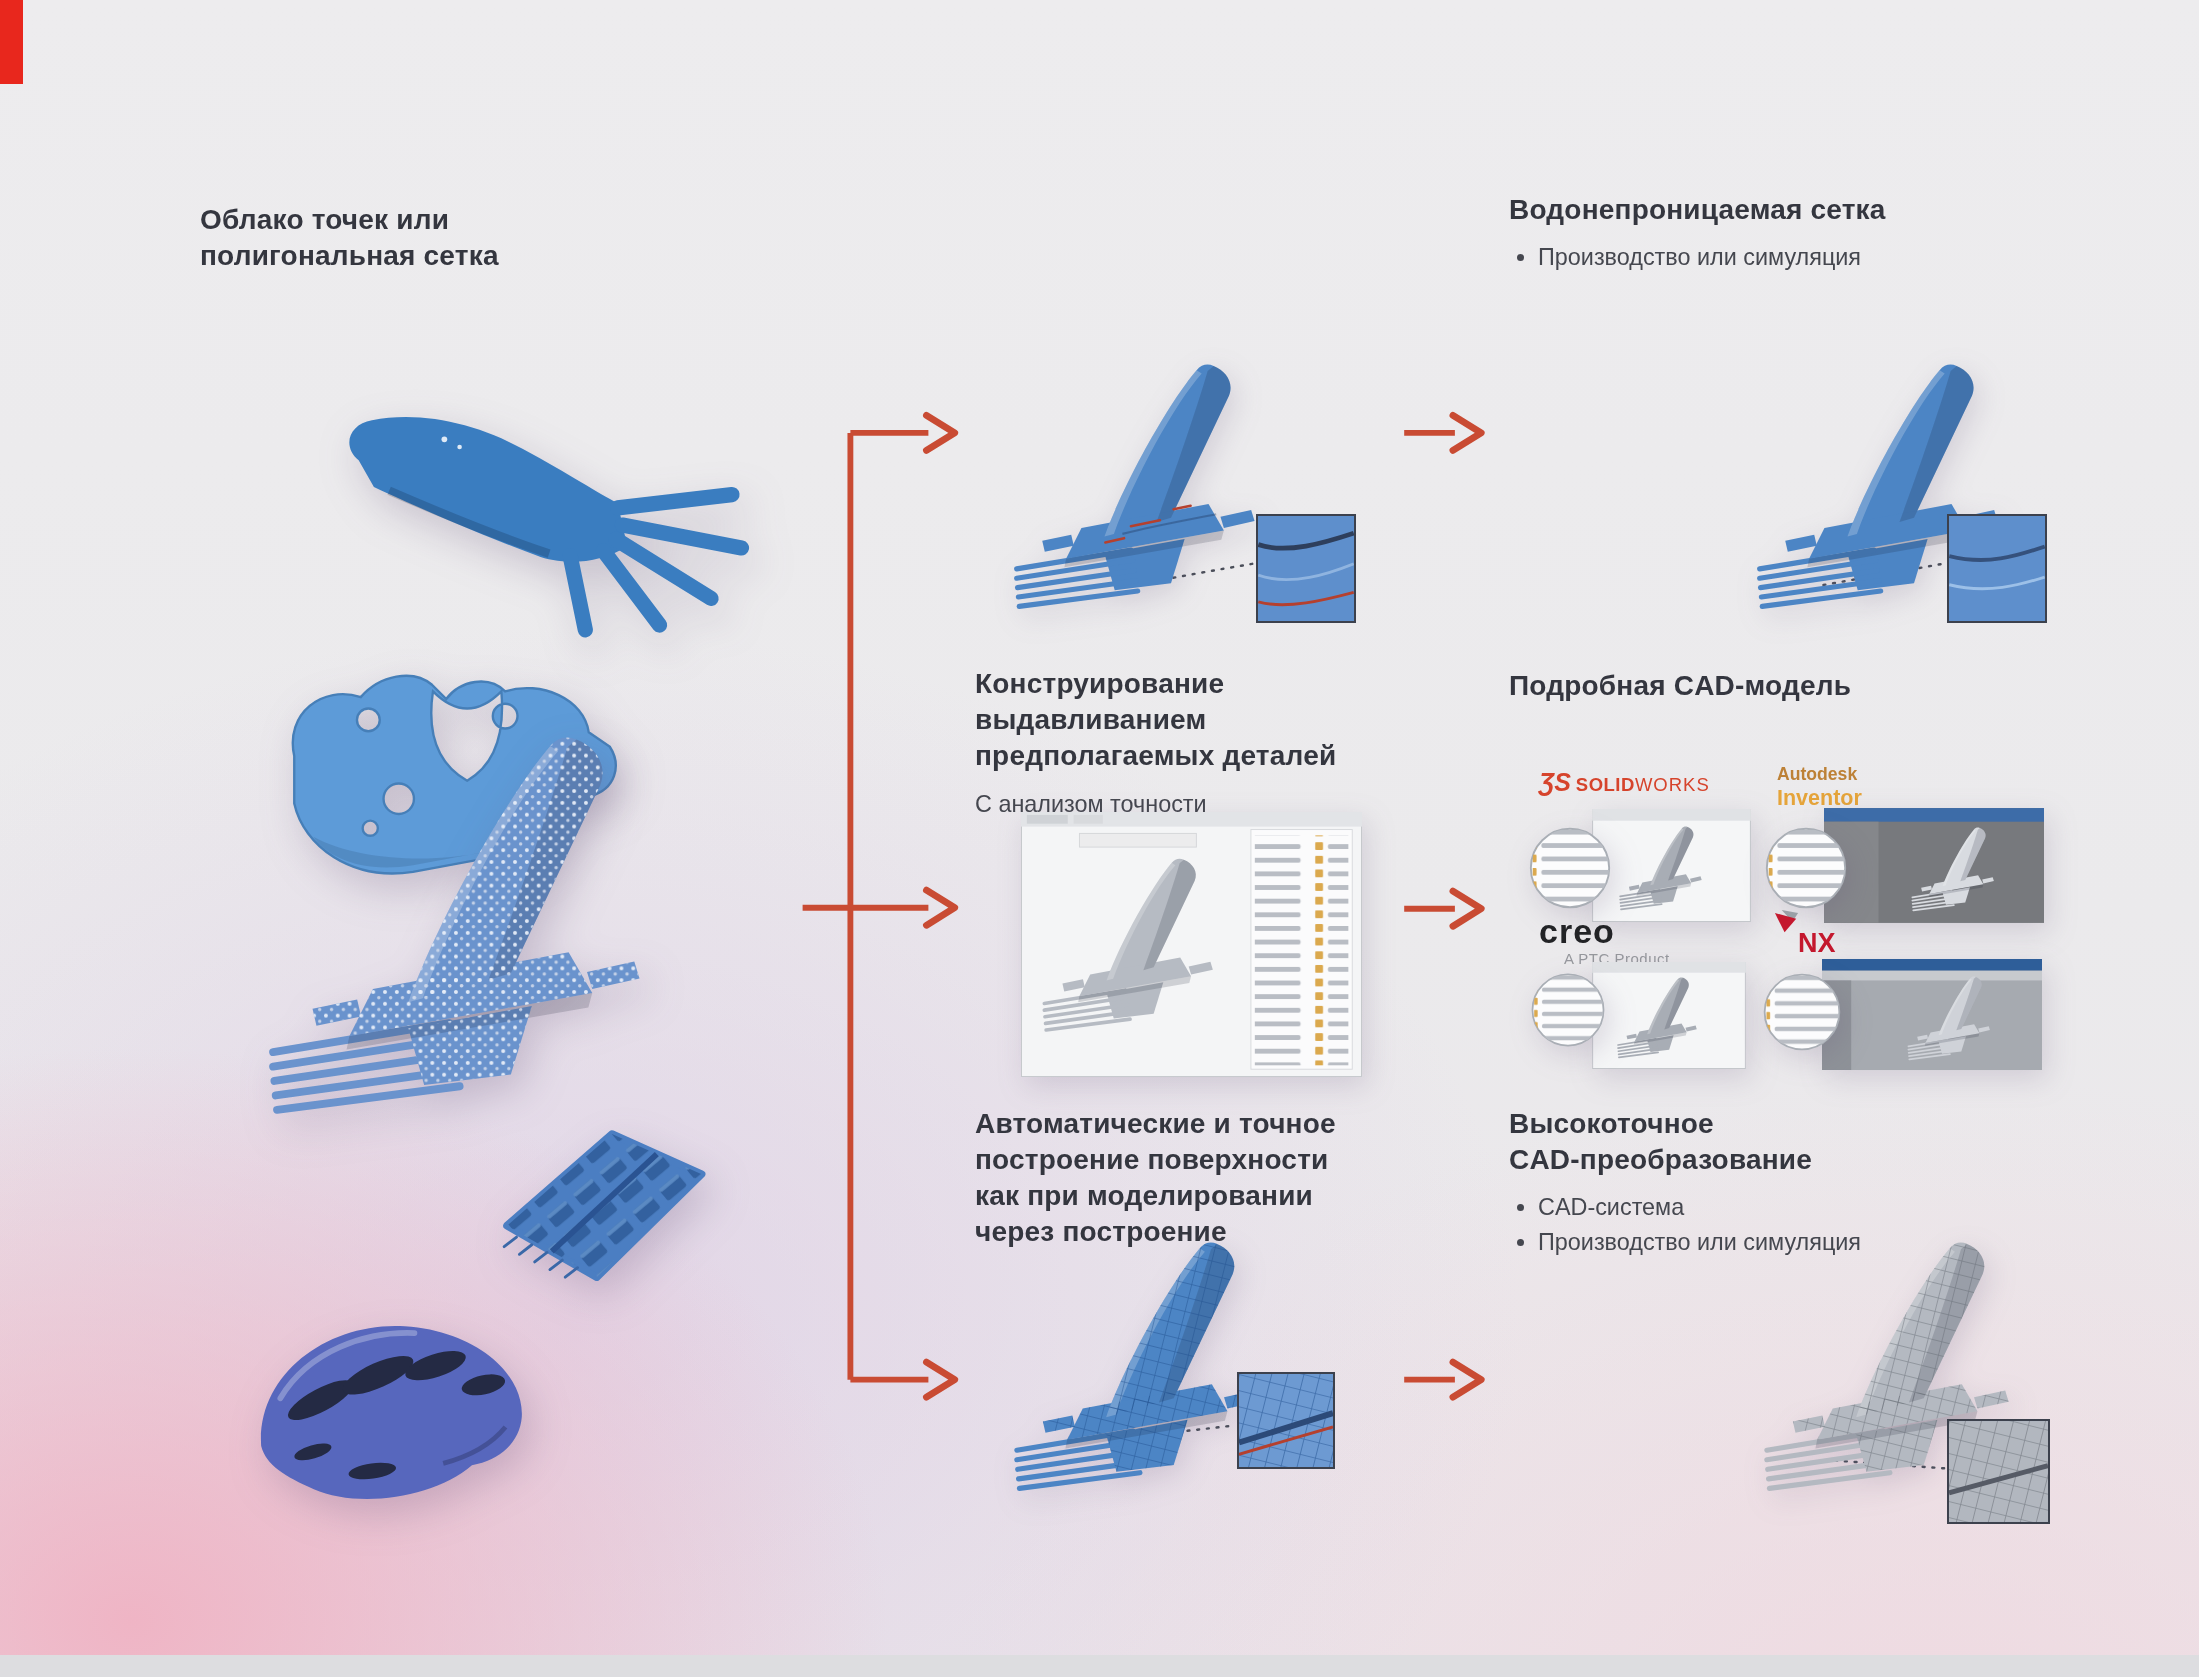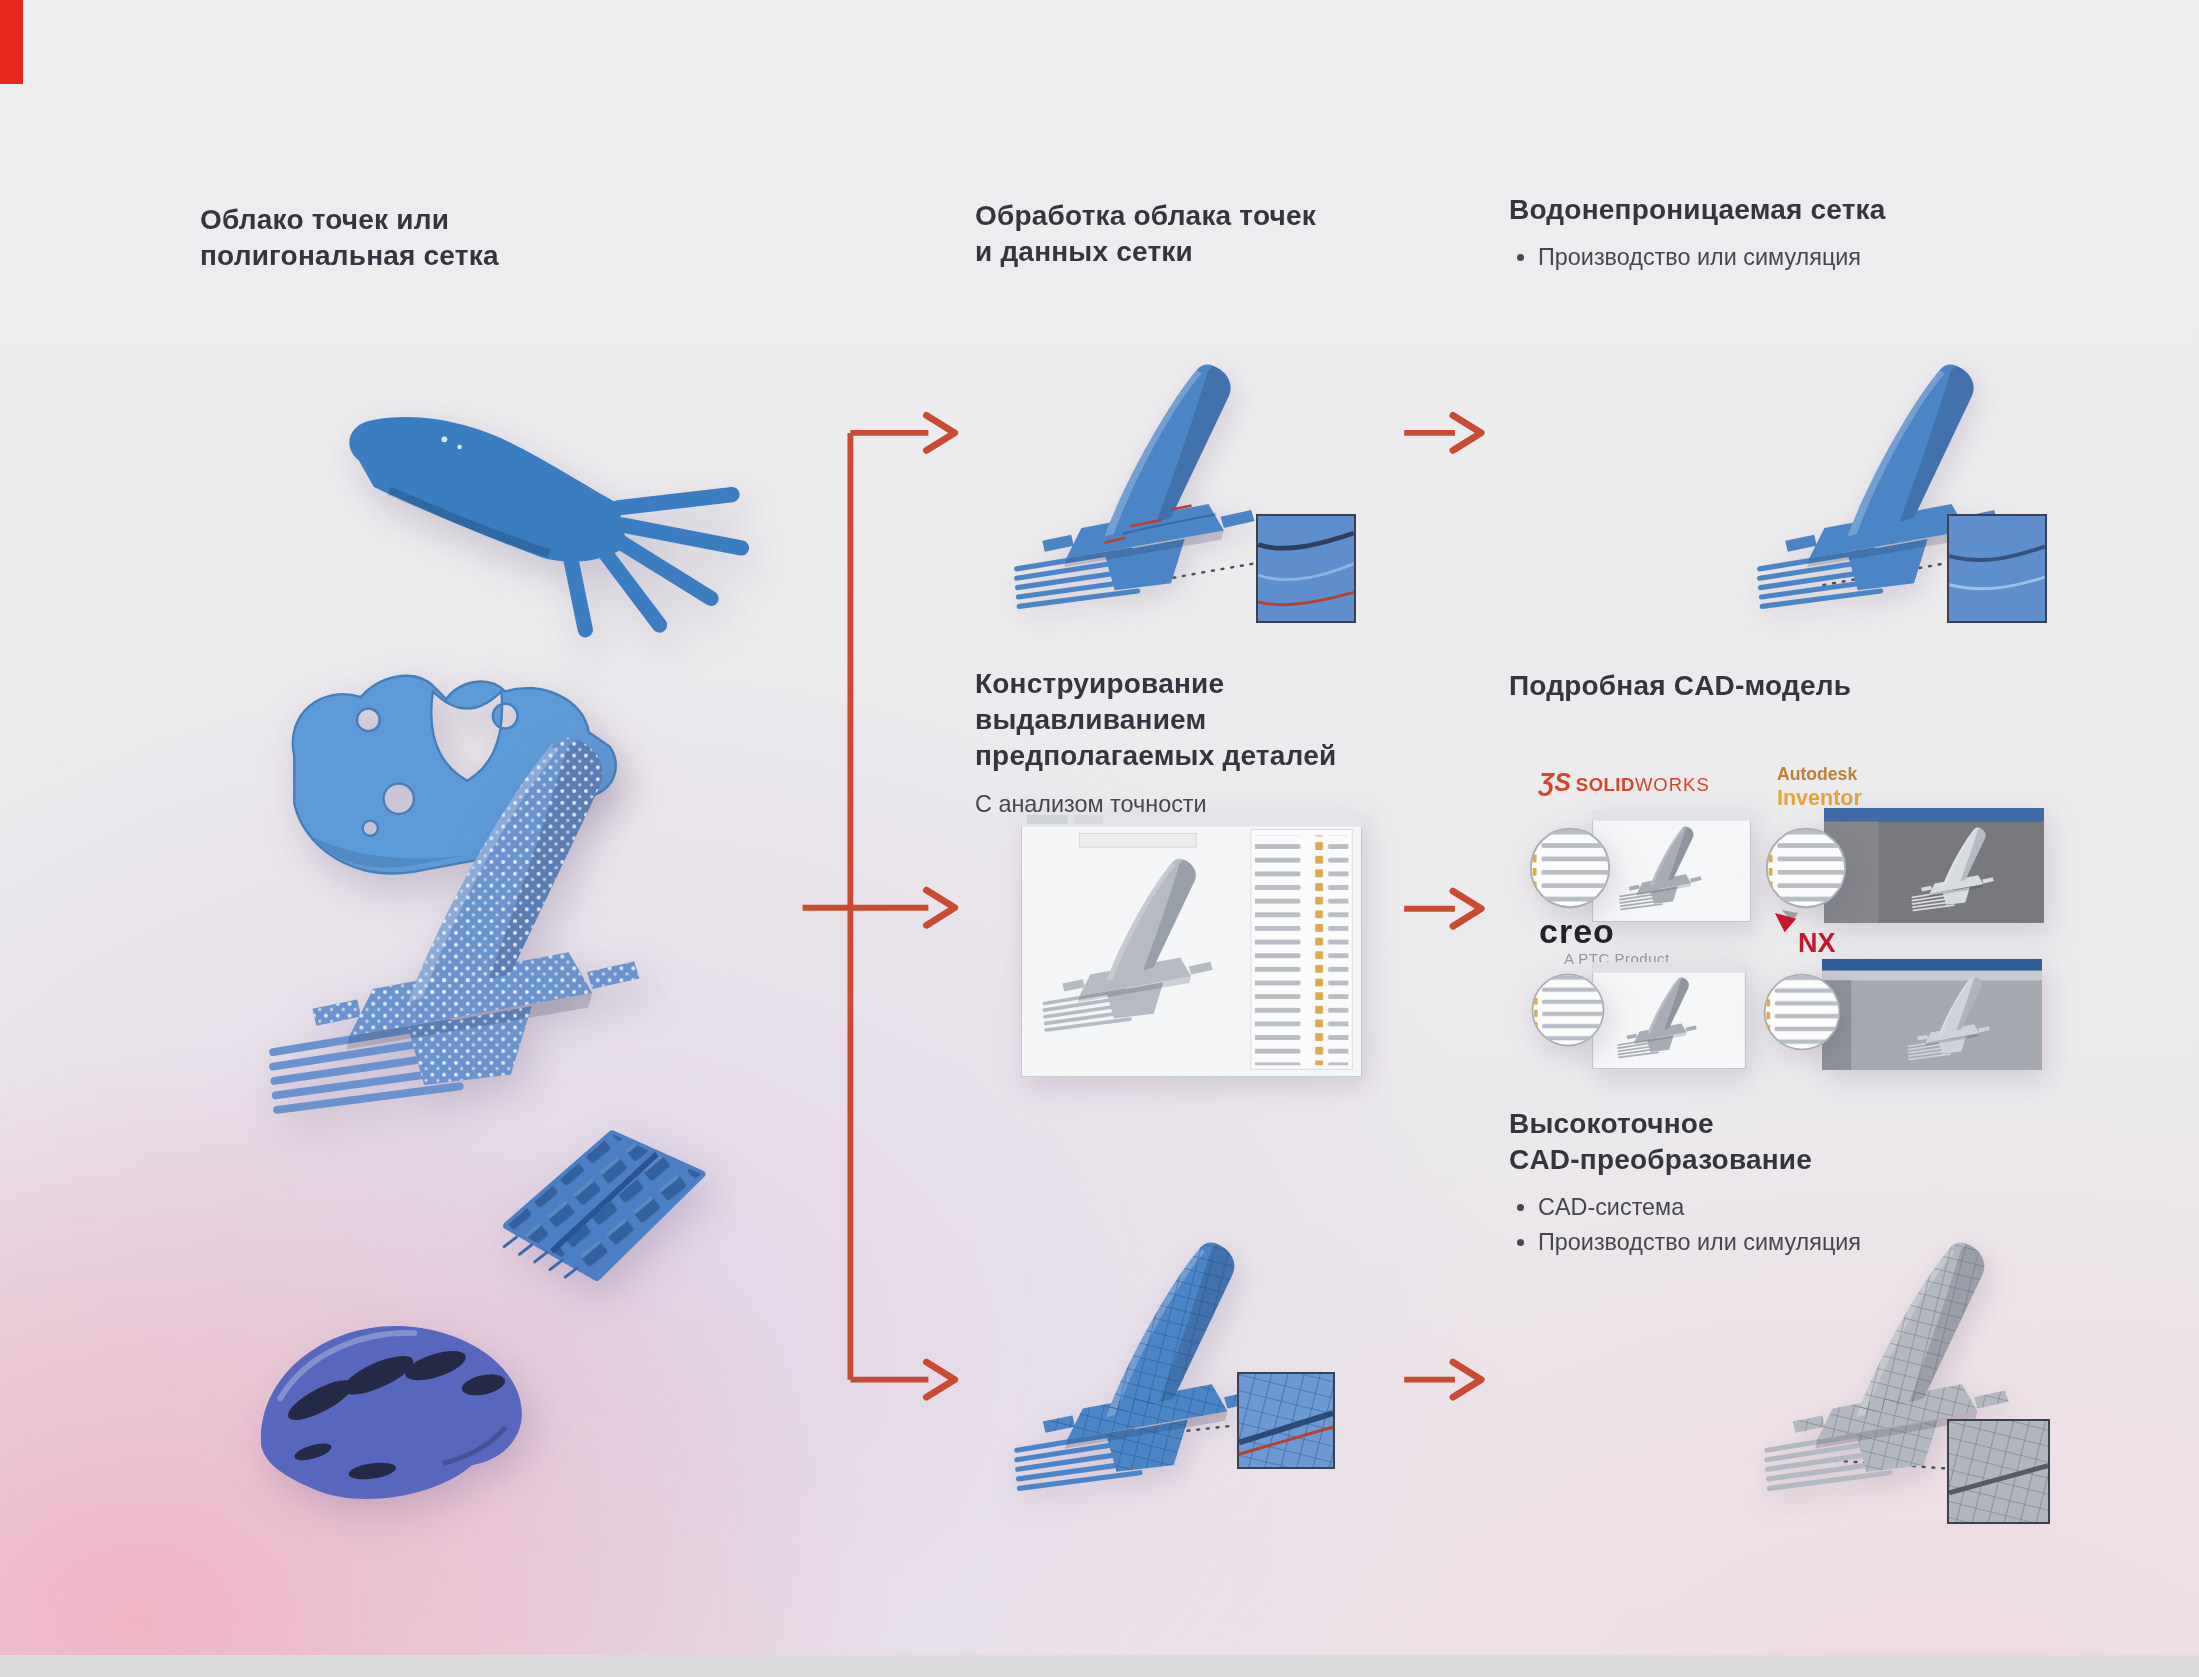--- a/index.html
+++ b/index.html
@@ -187,24 +187,20 @@
       <ellipse cx="142" cy="96" rx="40" ry="13" transform="rotate(-24 142 96)"></ellipse>
       <ellipse cx="202" cy="86" rx="33" ry="12" transform="rotate(-18 202 86)"></ellipse>
       <ellipse cx="252" cy="106" rx="23" ry="10" transform="rotate(-12 252 106)"></ellipse>
       <ellipse cx="74" cy="176" rx="20" ry="7" transform="rotate(-16 74 176)"></ellipse>
       <ellipse cx="136" cy="196" rx="25" ry="8" transform="rotate(-8 136 196)"></ellipse>
     </g>
     <path d="M40,120 C70,70 130,50 180,52" stroke="rgba(255,255,255,.28)" stroke-width="6" fill="none" stroke-linecap="round"></path>
     <path d="M210,188 C240,180 262,166 275,150" stroke="rgba(10,15,40,.25)" stroke-width="5" fill="none"></path>
   </svg>
 
-  <div class="tblock" style="left:975px;top:198px;">
-    <div class="h-line">Обработка облака точек</div>
-    <div class="h-line">и данных сетки</div>
-  </div>
 
   <svg class="abs soft" style="left:1003px;top:359px;color:#4c85c5" width="307" height="256" viewBox="0 0 360 300">
     <use href="#blade-core"></use>
     <g stroke="#b5402e" stroke-width="3" fill="none" stroke-linecap="round">
       <path d="M150,196 l34,-7"></path>
         <path d="M120,215 l22,-5"></path>
         <path d="M200,176 l20,-4"></path>
     </g>
     <path d="M140,205 C180,195 220,188 250,182" stroke="rgba(20,35,70,.3)" stroke-width="2.5" fill="none"></path>
   </svg>
@@ -333,20 +329,26 @@
         <use href="#blade-core" transform="translate(84,16) scale(0.30)"></use>
       </g>
   </svg>
   <svg class="abs soft" style="left:1761px;top:971px" width="82" height="82" viewBox="0 0 90 90">
     <circle cx="45" cy="45" r="41" fill="#fcfcfd" stroke="#a9aeb5" stroke-width="2"></circle>
     <g clip-path="url(#mag-clip)">
         <rect x="6" y="4" width="80" height="84" fill="url(#tree-rows)"></rect>
       </g>
   </svg>
 
+  <div class="tblock" style="left:975px;top:1106px;">
+    <div class="h-line">Автоматические и точное</div>
+    <div class="h-line">построение поверхности</div>
+    <div class="h-line">как при моделировании</div>
+    <div class="h-line">через построение</div>
+  </div>
 
   <svg class="abs soft" style="left:1003px;top:1237px;color:#4c85c5" width="312" height="260" viewBox="0 0 360 300">
     <use href="#blade-core"></use>
     <use href="#blade-solid" fill="url(#grid-blue)"></use>
   </svg>
 
   <div class="inset" style="left:1237px;top:1372px;width:98px;height:97px;">
     <svg viewBox="0 0 96 95">
       <rect width="96" height="95" fill="#6d9ad2"></rect>
       <rect width="96" height="95" fill="url(#grid-blue)"></rect>

